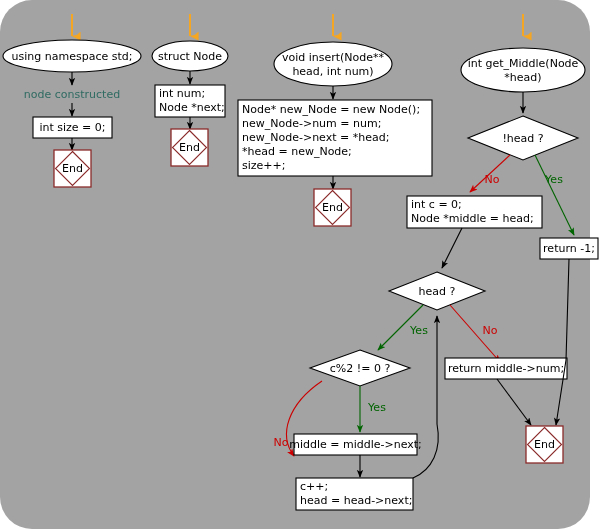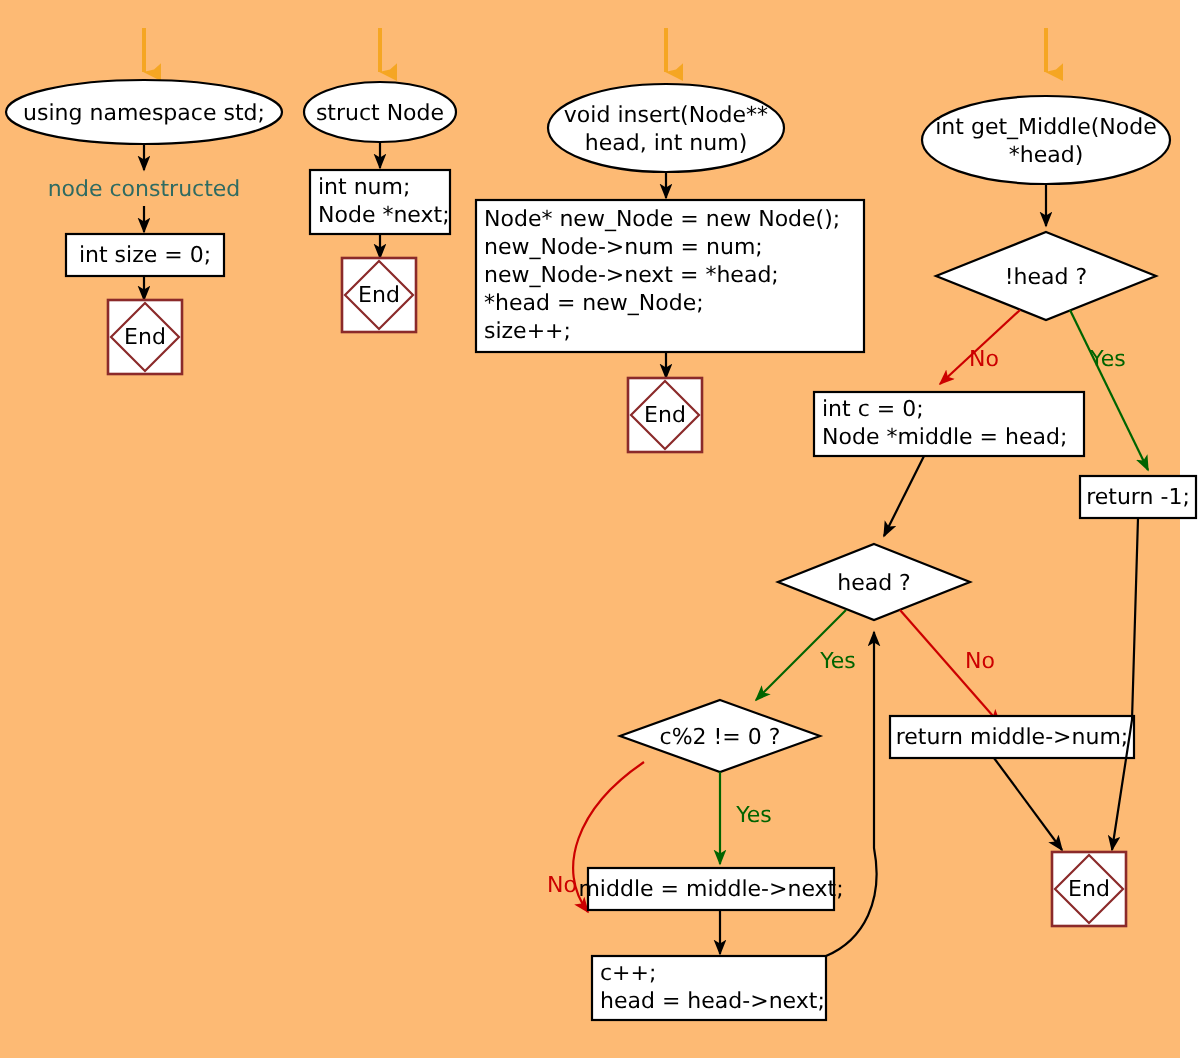--- a/index.html
+++ b/index.html
@@ -10,21 +10,22 @@
   body {
     width: 602px;
     height: 529px;
     font-family: "DejaVu Sans", sans-serif;
     overflow: hidden;
   }
   #flow-root {
     position: relative;
     width: 590px;
     height: 529px;
-    background: #fdba74;
+    background: #a3a3a3;
+    border-radius: 32px;
   }
   svg.chart {
     display: block;
     width: 602px;
     height: 529px;
   }
   .node-shape {
     fill: #ffffff;
     stroke: #000000;
     stroke-width: 1.1;

